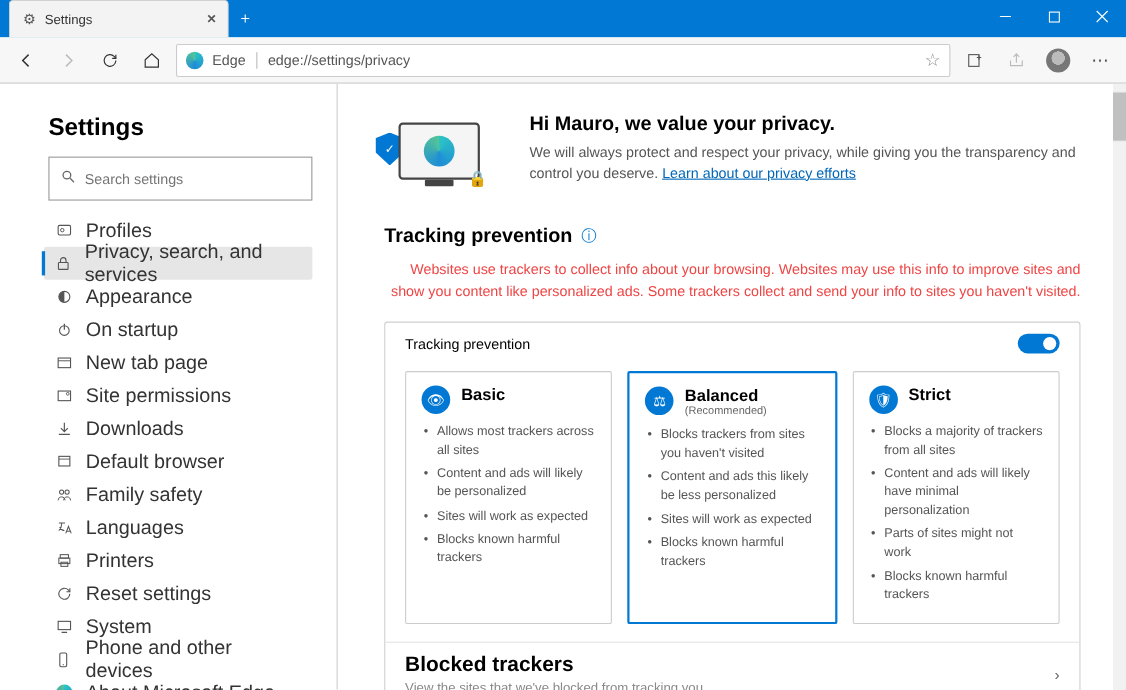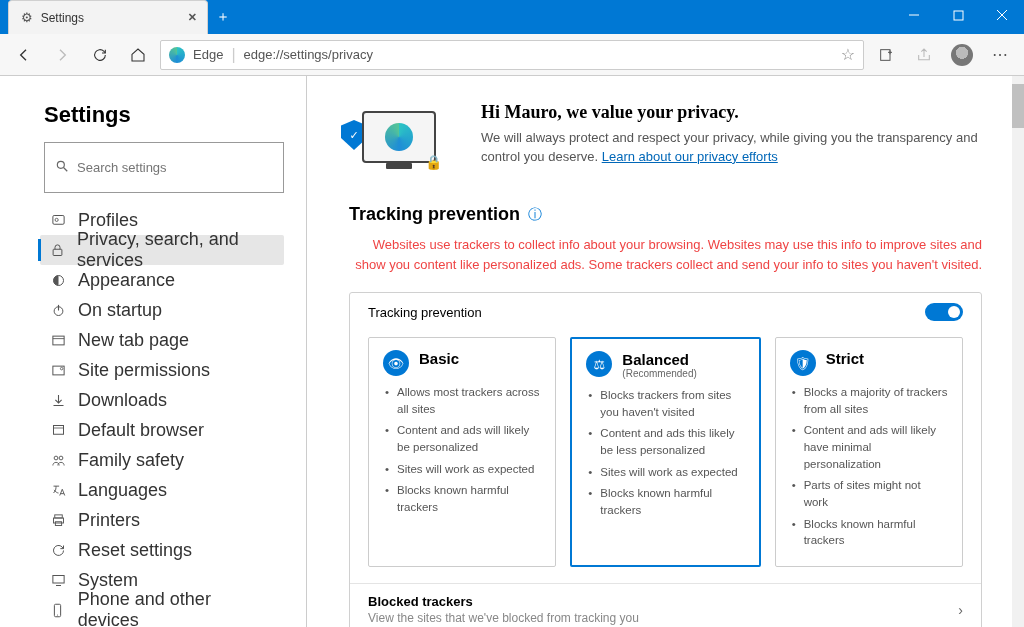--- a/index.html
+++ b/index.html
@@ -15,37 +15,37 @@
   .toolbar { height: 42px; background: #f7f7f7; border-bottom: 1px solid #ccc; display: flex; align-items: center; gap: 6px; padding: 0 8px; }
   .tbtn { width: 32px; height: 32px; display: flex; align-items: center; justify-content: center; color: #555; border-radius: 2px; }
   .tbtn svg { width: 16px; height: 16px; }
   .addr { flex: 1; height: 30px; background: #fff; border: 1px solid #ccc; border-radius: 2px; display: flex; align-items: center; gap: 8px; padding: 0 8px; }
   .addr .identity { font-size: 13px; color: #555; }
   .addr .sep { color: #ccc; }
   .addr .url { font-size: 13px; color: #555; flex: 1; }
   .content { display: flex; height: calc(627px - 76px); position: relative; }
   .sidebar { width: 307px; border-right: 1px solid #ccc; padding: 26px 22px 10px 44px; overflow: auto; }
   .sidebar h1 { font-size: 22px; font-weight: 600; margin-bottom: 14px; }
-  .search-box { height: 51px; border: 1px solid #999; display: flex; align-items: center; gap: 8px; padding: 0 10px; margin-bottom: 12px; }
+  .search-box { height: 40px; border: 1px solid #999; display: flex; align-items: center; gap: 8px; padding: 0 10px; margin-bottom: 12px; }
   .search-box input { border: none; outline: none; font-size: 13px; flex: 1; }
   .nav-list { list-style: none; margin-left: -4px; }
   .nav-item { display: flex; align-items: center; gap: 12px; height: 30px; padding: 0 10px; font-size: 18px; color: #333; border-radius: 2px; position: relative; }
   .nav-item.active { background: #e6e6e6; }
   .nav-item.active::before { content: ""; position: absolute; left: -2px; top: 4px; bottom: 4px; width: 3px; background: #0078d4; }
   .nav-item .ic { width: 16px; height: 16px; color: #555; display: flex; align-items: center; justify-content: center; }
   .main { flex: 1; overflow-y: auto; padding: 26px 42px 10px 42px; position: relative; }
   .hero { display: flex; gap: 32px; margin-bottom: 32px; }
   .hero-img { width: 100px; height: 70px; position: relative; display:flex; align-items:center; justify-content:center;}
   .monitor { width: 74px; height: 52px; border: 2px solid #444; border-radius: 4px; background: #f5f5f5; position: relative; display:flex; align-items:center; justify-content:center;}
   .monitor::after{content:""; position:absolute; bottom:-8px; left:50%; transform:translateX(-50%); width:26px; height:6px; background:#444; border-radius:1px;}
   .edge-logo{width:28px;height:28px;border-radius:50%;background: conic-gradient(#2cc4c4,#1e8dd6,#56c596); display:inline-block;}
   .shield-badge{position:absolute;left:-8px;top:18px;width:26px;height:30px;background:#0078d4;clip-path:polygon(50% 0,100% 18%,100% 60%,50% 100%,0 60%,0 18%);display:flex;align-items:center;justify-content:center;color:#fff;font-size:11px;}
   .lock-badge{position:absolute;right:6px;bottom:2px;font-size:14px;color:#d9a400;}
   .hero-text { flex: 1; }
-  .hero-text h2 { font-size: 18px; font-weight: 600; margin-bottom: 6px; font-family: Liberation Serif, serif; }
+  .hero-text h2 { font-size: 18px; font-weight: 600; margin-bottom: 6px; }
   .hero-text p { font-size: 13px; color: #555; line-height: 1.45; }
   .hero-text a { color: #0067b8; text-decoration: underline; }
   .section-head { display: flex; align-items: center; gap: 8px; margin-bottom: 10px; }
   .section-head h3 { font-size: 18px; font-weight: 600; }
   .section-head .info { color: #0078d4; font-size: 14px; }
   .section-desc { font-size: 13px; color: #ef4444; line-height: 1.5; margin-bottom: 18px; text-align: right; }
   .card { border: 1px solid #d0d0d0; border-radius: 3px; }
   .card-top { display: flex; justify-content: space-between; align-items: center; padding: 10px 18px 6px 18px; font-size: 13px; }
   .toggle { width: 38px; height: 18px; background: #0078d4; border-radius: 10px; position: relative; }
   .toggle::after { content: ""; width: 12px; height: 12px; background: #fff; border-radius: 50%; position: absolute; right: 3px; top: 3px; }
@@ -54,21 +54,21 @@
   .level.selected { border: 2px solid #0078d4; }
   .level-head { display: flex; align-items: flex-start; gap: 10px; margin-bottom: 8px; }
   .level-icon { width: 26px; height: 26px; background: #0078d4; border-radius: 50%; color: #fff; display: flex; align-items: center; justify-content: center; font-size: 13px; flex-shrink: 0; }
   .level-title { font-size: 15px; font-weight: 600; }
   .level-sub { font-size: 10px; color: #666; }
   .level ul { list-style: none; padding-left: 2px; }
   .level li { font-size: 11.5px; color: #555; line-height: 1.45; margin-bottom: 5px; position: relative; padding-left: 12px; }
   .level li::before { content: "•"; position: absolute; left: 0; color: #555; }
   .row-link { padding: 10px 18px; border-top: 1px solid #e4e4e4; display: flex; justify-content: space-between; align-items: center; }
   .row-link .left { }
-  .row-link .title { font-size: 13px; font-weight: 600; margin-bottom: 2px; }
+  .row-link .title { font-size: 19px; font-weight: 600; margin-bottom: 2px; }
   .row-link .sub { font-size: 12px; color: #888; }
   .chev { color: #666; font-size: 14px; }
   .scrollbar{position:absolute; right:0; top:0; width:12px; height:100%; background:#f1f1f1;}
   .thumb{position:absolute; right:0; top:8px; width:12px; height:44px; background:#c0c0c0;}
   .avatar{width:22px;height:22px;border-radius:50%;background:radial-gradient(circle at 50% 40%, #bbb 35%, #777 36%);}
   .dim{color:#bbb;}
 </style>
 </head>
 <body>
 

